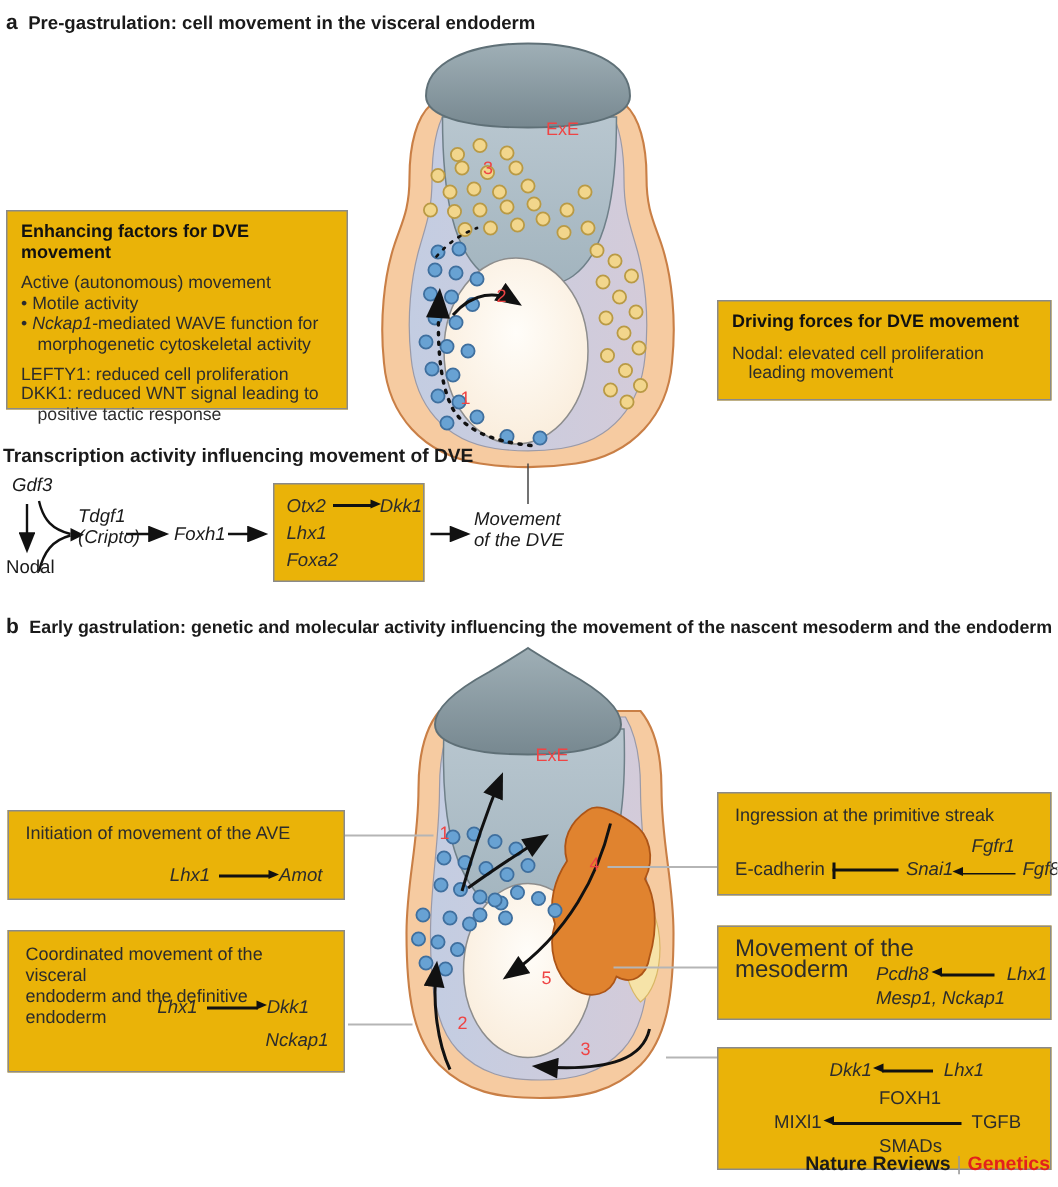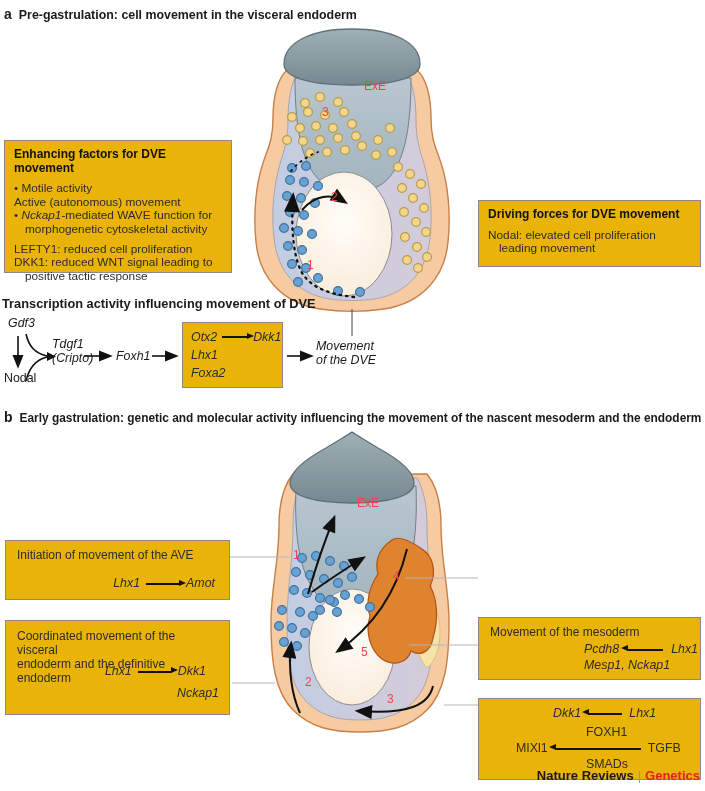--- a/index.html
+++ b/index.html
@@ -218,25 +218,25 @@
     <span class="panel-letter">a</span>
     <span class="panel-text">Pre-gastrulation: cell movement in the visceral endoderm</span>
   </div>
   <div class="abs panel-title" style="left:4px;top:409px;">
     <span class="panel-letter">b</span>
     <span class="panel-text" style="font-size:11.9px;">Early gastrulation: genetic and molecular activity influencing the movement of the nascent mesoderm and the endoderm</span>
   </div>
 
   <div class="box" style="left:4px;top:140px;width:228px;height:133px;padding:7px 9px;">
     <div class="bx-title">Enhancing factors for DVE movement</div>
+    <div class="ln">Active (autonomous) movement</div>
     <div class="ln">
       <span>•</span>
       <span>Motile activity</span>
     </div>
-    <div class="ln">Active (autonomous) movement</div>
     <div class="ln">
       <span>•</span>
       <span class="g">Nckap1</span><span>-mediated WAVE function for</span>
     </div>
     <div class="ln ind">morphogenetic cytoskeletal activity</div>
     <div class="ln sp">LEFTY1: reduced cell proliferation</div>
     <div class="ln">DKK1: reduced WNT signal leading to</div>
     <div class="ln ind">positive tactic response</div>
   </div>
 
@@ -290,23 +290,36 @@
       <div>endoderm and the definitive endoderm</div>
     </div>
     <div class="row" style="position:absolute;right:23px;top:44px;">
       <span class="g">Lhx1</span>
       <span class="ar r w34"></span>
       <span class="g">Dkk1</span>
     </div>
     <div class="g" style="position:absolute;right:10px;top:66px;font-size:12.4px;">Nckap1</div>
   </div>
 
+  <div class="box" style="left:478px;top:528px;width:223px;height:69px;padding:8px 11px;">
+    <div style="font-size:12px;">Ingression at the primitive streak</div>
+    <div class="row" style="position:absolute;left:11px;bottom:9px;gap:5px;">
+      <span>E-cadherin</span>
+      <span class="ar tl w44"></span>
+      <span class="g">Snai1</span>
+      <span class="rel">
+        <span class="fgfr1">Fgfr1</span>
+        <span class="ar l w40" style="display:inline-block;"></span>
+      </span>
+      <span class="g">Fgf8</span>
+    </div>
+  </div>
 
   <div class="box" style="left:478px;top:617px;width:223px;height:63px;padding:8px 11px;">
-    <div style="font-size:12px;">Movement of the mesoderm</div>
+    <div style="font-size:16px;">Movement of the mesoderm</div>
     <div class="row" style="position:absolute;left:105px;top:25px;gap:8px;">
       <span class="g">Pcdh8</span>
       <span class="ar l w36"></span>
       <span class="g">Lhx1</span>
     </div>
     <div class="g" style="position:absolute;left:105px;top:41px;font-size:12.4px;">Mesp1, Nckap1</div>
   </div>
 
   <div class="box" style="left:478px;top:698px;width:223px;height:82px;padding:6px 10px;">
     <div class="row" style="position:absolute;left:74px;top:8px;gap:7px;">

